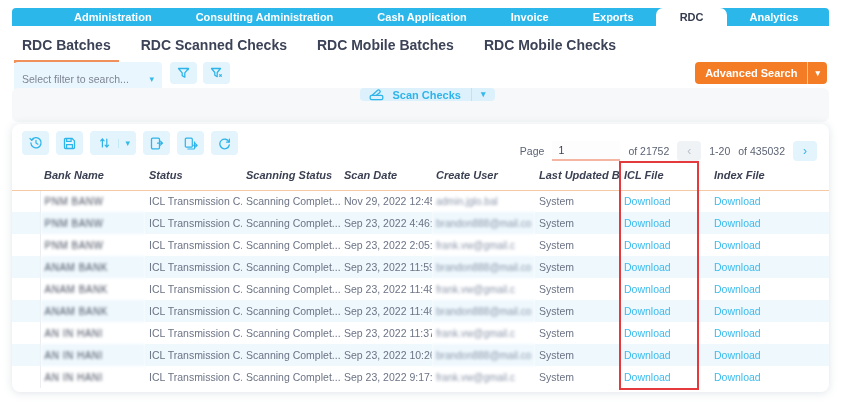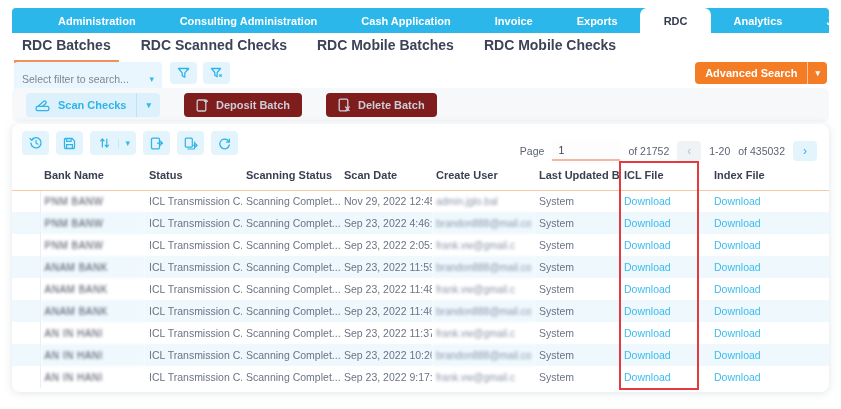--- a/index.html
+++ b/index.html
@@ -3,23 +3,23 @@
 <meta charset="utf-8">
 <style>
   * { box-sizing: border-box; margin: 0; padding: 0; }
   html,body { width: 841px; height: 409px; background: #fff; overflow: hidden; }
   body { font-family: "Liberation Sans", sans-serif; color: #3a3f51; position: relative; }
 
   .page { position: absolute; inset: 0; }
 
   
   .topnav {
-    position: absolute; left: 12px; right: 12px; top: 8px; height: 25px;
+    position: absolute; left: 12px; right: 12px; top: 8px; height: 18px;
     background: #2bb7ea; border-radius: 4px 4px 0 0;
-    display: flex; align-items: stretch; padding-left: 24px;
+    display: flex; align-items: stretch; padding-left: 40px;
   }
   .nav-tab {
     display: flex; align-items: center; padding: 0 22px;
     color: #fff; font-size: 11px; font-weight: bold; cursor: pointer; white-space: nowrap;
   }
   .nav-tab.active {
     background: #fff; color: #343b4e; border-radius: 7px 7px 0 0; padding: 0 24px;
   }
 
   
@@ -56,21 +56,21 @@
   }
   .adv-search .lbl { padding: 0 10px; }
   .adv-search .adv-caret {
     border-left: 1px solid rgba(255,255,255,.55); padding: 0 7px; color: #fff;
     display: flex; align-items: center; height: 100%;
   }
 
   
   .action-strip {
     position: absolute; left: 12px; right: 12px; top: 88px; height: 34px;
-    background: #f6f8f9; border-radius: 6px; display: flex; align-items: center; padding-left: 14px; gap: 24px;
+    background: #f6f8f9; border-radius: 6px; display: flex; align-items: center; padding-left: 14px; gap: 24px; flex-direction: column;
   }
   .scan-btn {
     height: 24px; background: #ddf1fc; border: none; border-radius: 4px;
     color: #2fb4e9; font-size: 11px; font-weight: bold;
     display: flex; align-items: center; cursor: pointer; padding: 0;
   }
   .scan-btn .lbl { padding: 0 10px 0 8px; }
   .scan-btn .seg-l { display: flex; align-items: center; padding-left: 9px; }
   .scan-btn .seg-caret { border-left: 1px solid #bfe3f5; padding: 0 9px; height: 100%; display: flex; align-items: center; }
   .ghost-btn {
@@ -95,21 +95,21 @@
     border-bottom: 2px solid #f5b5a3; font-size: 10.5px; color: #3a3f51; padding: 0 6px;
     font-family: "Liberation Sans", sans-serif;
   }
   .pg-btn { width: 24px; height: 20px; font-size: 12px; }
   .pg-btn.disabled { background: #f0f3f6; color: #b9c0cb; cursor: default; }
 
   
   table { position: absolute; left: 0; right: 0; top: 36px; width: 100%; border-collapse: collapse; table-layout: fixed; }
   th {
     font-size: 11px; font-weight: bold; color: #3a3f51; text-align: left;
-    height: 30px; padding: 0 4px; border-bottom: 1px solid #f5c9a4; white-space: nowrap; overflow: hidden;
+    height: 30px; padding: 0 4px; border-bottom: 1px solid #f5c9a4; white-space: nowrap; overflow: hidden; font-style: italic;
   }
   td {
     font-size: 10.5px; color: #6b7385; height: 22px; padding: 0 4px;
     white-space: nowrap; overflow: hidden; text-overflow: clip;
   }
   tr.tinted td { background: #eef8fd; }
   td.sel-cell { border-right: 1px solid #eceef1; }
   .blur-dark { color: #4b5263; filter: blur(1.6px); font-size: 10px; letter-spacing: .5px; }
   .blur-soft { color: #8d97ab; filter: blur(1.6px); font-size: 10px; }
   a.dl { color: #3bbcee; text-decoration: none; cursor: pointer; }

